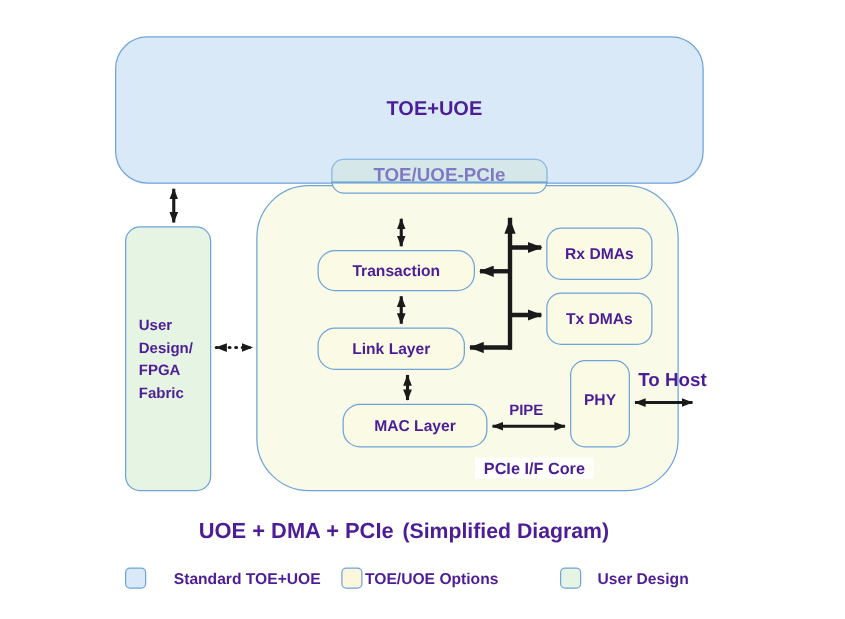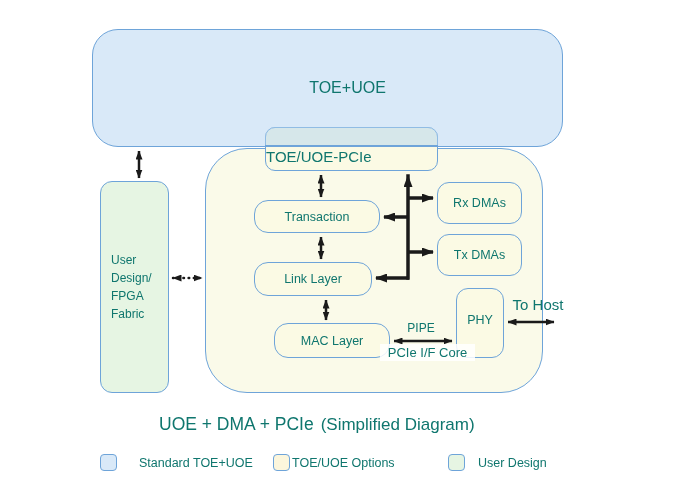--- a/index.html
+++ b/index.html
@@ -1,33 +1,33 @@
 <!DOCTYPE html>
 <html><head>
 <meta charset="utf-8">
 <style>
   html,body{margin:0;padding:0;background:#ffffff;}
   .stage{
     position:relative;width:676px;height:495px;background:#ffffff;overflow:hidden;
     font-family:"Liberation Sans", sans-serif;
   }
   .box{position:absolute;box-sizing:border-box;border:1.5px solid #6EA4D9;}
-  .redtext{color:#0f766e;font-weight:normal;}
+  .redtext{color:#4c1d95;font-weight:bold;}
   .center{display:flex;align-items:center;justify-content:center;text-align:center;}
 
   
   .toe-uoe{left:92px;top:29px;width:471px;height:118px;background:#D9E9F8;border-radius:26px;z-index:1;}
   .toe-uoe .lbl{width:100%;text-align:center;font-size:16px;transform:translateX(20px);}
 
   
   .core{left:205px;top:148px;width:338px;height:245px;background:#FAFAE9;border-radius:42px;z-index:1;}
 
   
-  .bridge{left:265px;top:127px;width:173px;height:44px;background:#FBFAE4;border-radius:10px;z-index:3;
-          display:flex;align-items:flex-end;padding-bottom:5px;font-size:15px;}
+  .bridge{left:265px;top:127px;width:173px;height:28px;background:#FBFAE4;border-radius:10px;z-index:3;
+          display:flex;align-items:flex-end;justify-content:center;padding-bottom:5px;font-size:15px;}
   .overlap-strip{position:absolute;left:265px;top:127px;width:173px;height:18px;z-index:4;
           background:rgba(178,211,239,0.50);border-bottom:2px solid #6EA4D9;
           border-radius:10px 10px 0 0;pointer-events:none;}
 
   
   .user{left:100px;top:181px;width:69px;height:212px;background:#E6F5E3;border-radius:12px;z-index:2;
         display:flex;flex-direction:column;justify-content:center;padding-left:10px;font-size:12px;line-height:18px;}
 
   
   .inner{background:#FBFAE4;border-radius:14px;z-index:3;font-size:12.5px;}
@@ -35,21 +35,21 @@
   .linklayer{left:254px;top:262px;width:118px;height:34px;}
   .maclayer{left:274px;top:323px;width:116px;height:35px;}
   .rxdmas{left:437px;top:182px;width:85px;height:42px;border-radius:12px;}
   .txdmas{left:437px;top:234px;width:85px;height:42px;border-radius:12px;}
   .phy{left:456px;top:288px;width:48px;height:70px;border-radius:12px;align-items:flex-start;padding-top:24px;}
 
   
   .flabel{position:absolute;z-index:6;text-align:center;}
   .pipe-label{left:396px;top:321px;width:50px;font-size:12px;}
   .tohost-label{left:507px;top:296px;width:62px;font-size:15px;}
-  .corelabel{left:380px;top:344px;width:95px;font-size:13px;background:rgba(255,255,255,0.85);padding:1px 0;}
+  .corelabel{left:380px;top:366px;width:95px;font-size:13px;background:rgba(255,255,255,0.85);padding:1px 0;}
 
   
   .caption{position:absolute;left:159px;top:414px;display:flex;align-items:baseline;gap:7px;z-index:6;}
   .caption .main{font-size:17.5px;}
   .caption .sub{font-size:17px;}
 
   
   .legend-item{position:absolute;top:454px;display:flex;align-items:center;z-index:6;font-size:12.5px;}
   .legend-item .swatch{width:17px;height:17px;border:1.5px solid #6EA4D9;border-radius:4px;box-sizing:border-box;}
   .li-1{left:100px;gap:22px;}

